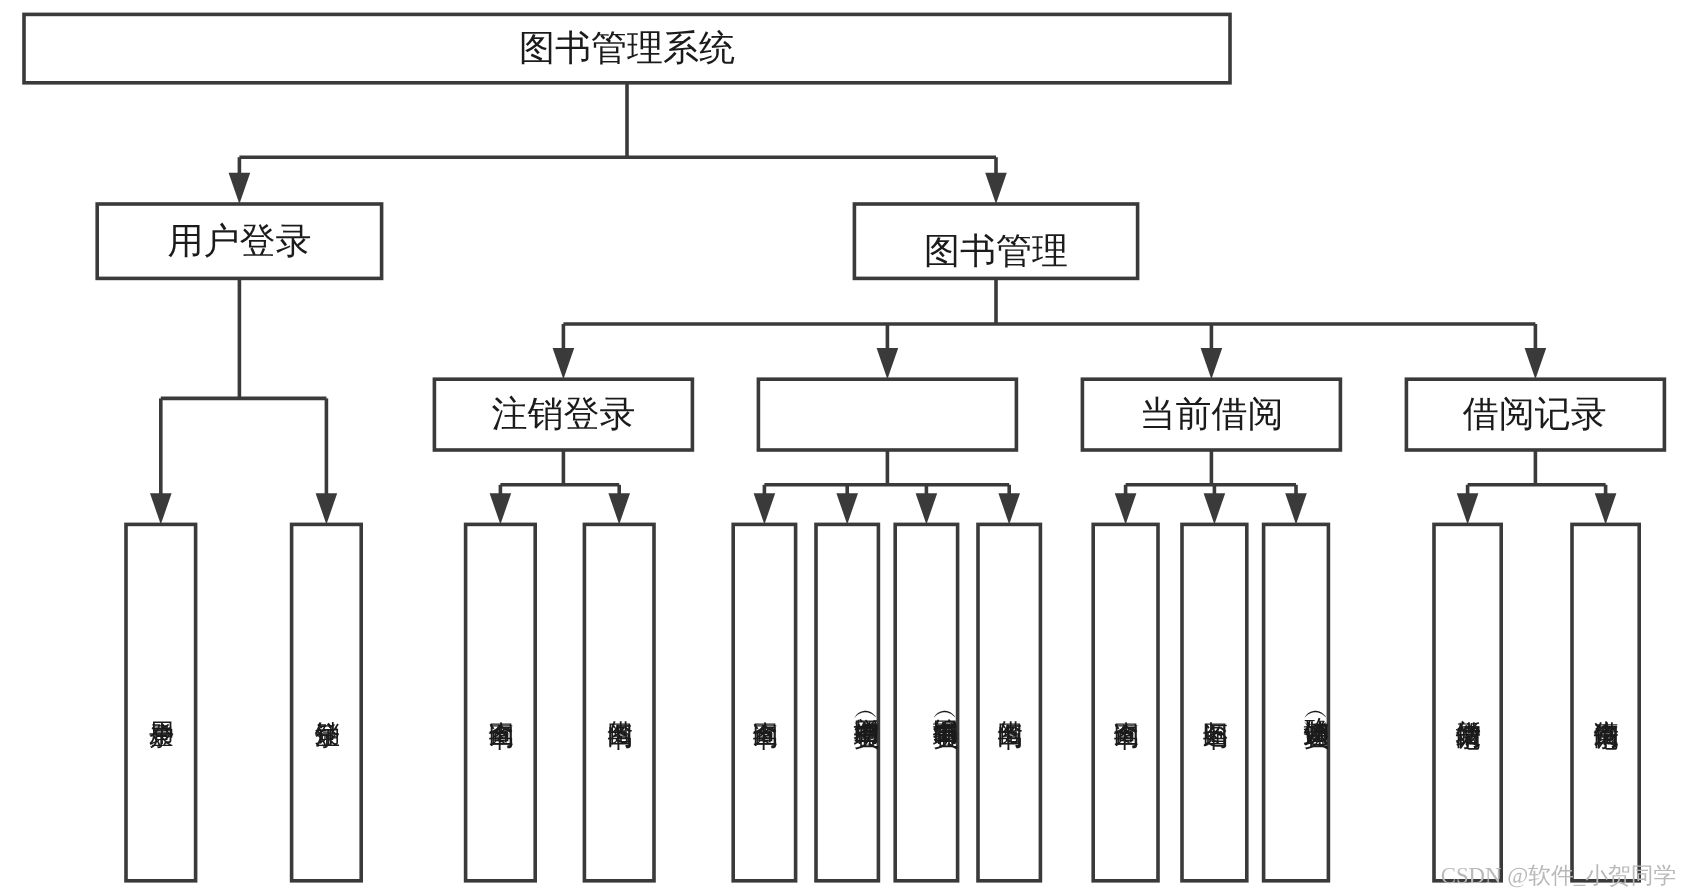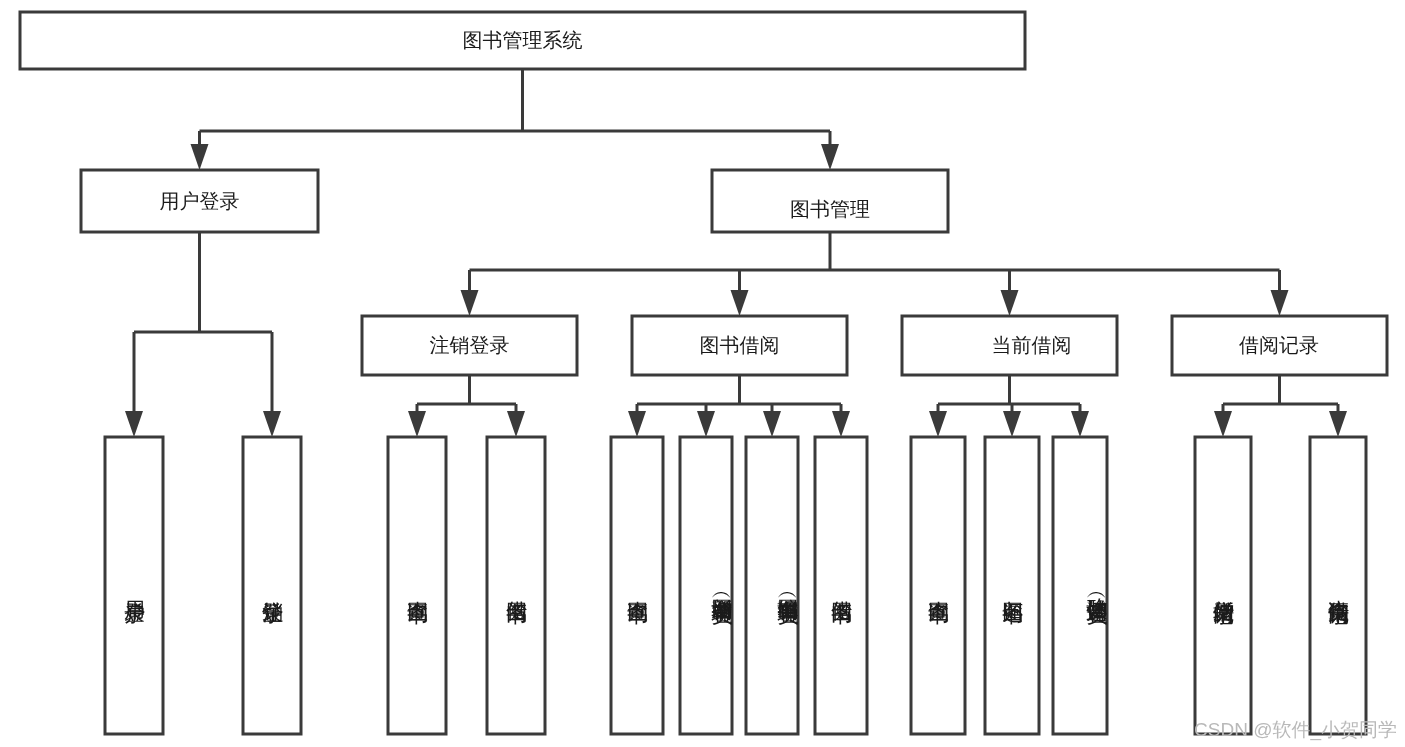--- a/index.html
+++ b/index.html
@@ -44,38 +44,38 @@
     letter-spacing: 1px;
     white-space: nowrap;
     pointer-events: none;
   }
   .hlabel-wrap {
     position: absolute;
     display: flex;
     align-items: center;
     justify-content: center;
     font-family: "DejaVu Sans", "Liberation Sans", sans-serif;
-    font-size: 20px;
+    font-size: 30px;
     color: #1b1b1b;
     white-space: nowrap;
     pointer-events: none;
   }
   .edge {
     stroke: #3a3a3a;
     stroke-width: 3;
     fill: none;
   }
   .arrow-head {
     fill: #3a3a3a;
   }
   #watermark {
     position: absolute;
     right: 8px;
     bottom: 4px;
-    font-family: Liberation Sans, sans-serif;
+    font-family: Liberation Serif, serif;
     font-size: 19px;
     color: #b9b9b9;
     white-space: nowrap;
     pointer-events: none;
     margin-left: 10px;
   }
 </style>
 </head>
 <body>
 
@@ -188,22 +188,21 @@
     <rect class="node-box" x="1195" y="437" width="56" height="297"></rect>
     <rect class="node-box" x="1310" y="437" width="56" height="297"></rect>
   </svg>
 
   <div class="hlabel-wrap" style="left:20px; top:12px; width:1005px; height:57px;">图书管理系统</div>
 
   <div class="hlabel-wrap" style="left:81px; top:170px; width:237px; height:62px;">用户登录</div>
   <div class="hlabel-wrap" style="left:712px; top:170px; width:236px; height:78px;">图书管理</div>
 
   <div class="hlabel-wrap" style="left:362px; top:316px; width:215px; height:59px;">注销登录</div>
-  <div class="hlabel-wrap" style="left:632px; top:316px; width:215px; height:59px;">图书借阅</div>
-  <div class="hlabel-wrap" style="left:902px; top:316px; width:215px; height:59px;padding-left:22px;">当前借阅</div>
+  <div class="hlabel-wrap" style="left:902px; top:316px; width:215px; height:59px;">当前借阅</div>
   <div class="hlabel-wrap" style="left:1172px; top:316px; width:214px; height:59px;">借阅记录</div>
 
   <div class="vlabel-wrap" style="left:105px; top:437px; width:58px; height:297px;">用户登录</div>
   <div class="vlabel-wrap" style="left:243px; top:437px; width:58px; height:297px;">注销登录</div>
 
   <div class="vlabel-wrap" style="left:388px; top:437px; width:58px; height:297px;">查询图书</div>
   <div class="vlabel-wrap" style="left:487px; top:437px; width:58px; height:297px;">借阅图书</div>
 
   <div class="vlabel-wrap" style="left:611px; top:437px; width:52px; height:297px;">查询图书</div>
   <div class="vlabel-wrap" style="left:680px; top:437px; width:52px; height:297px; align-items:flex-start;">新增图书（管理员）</div>

